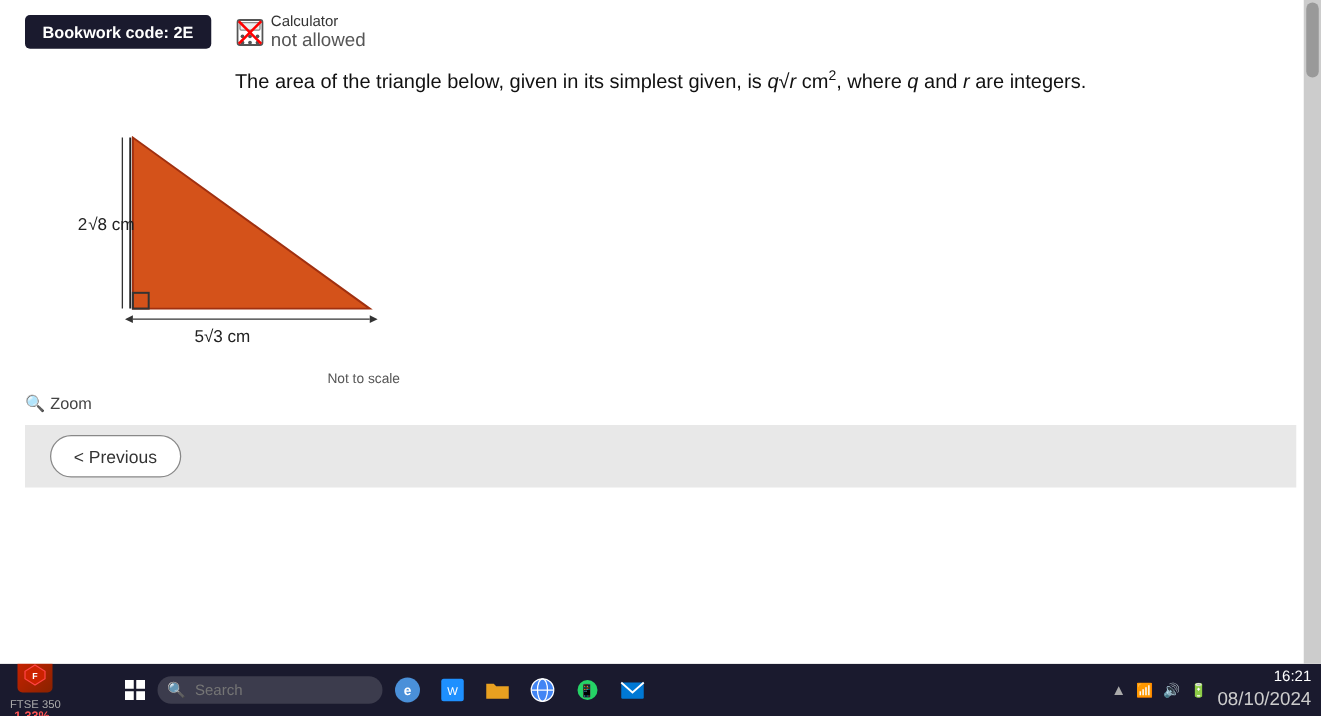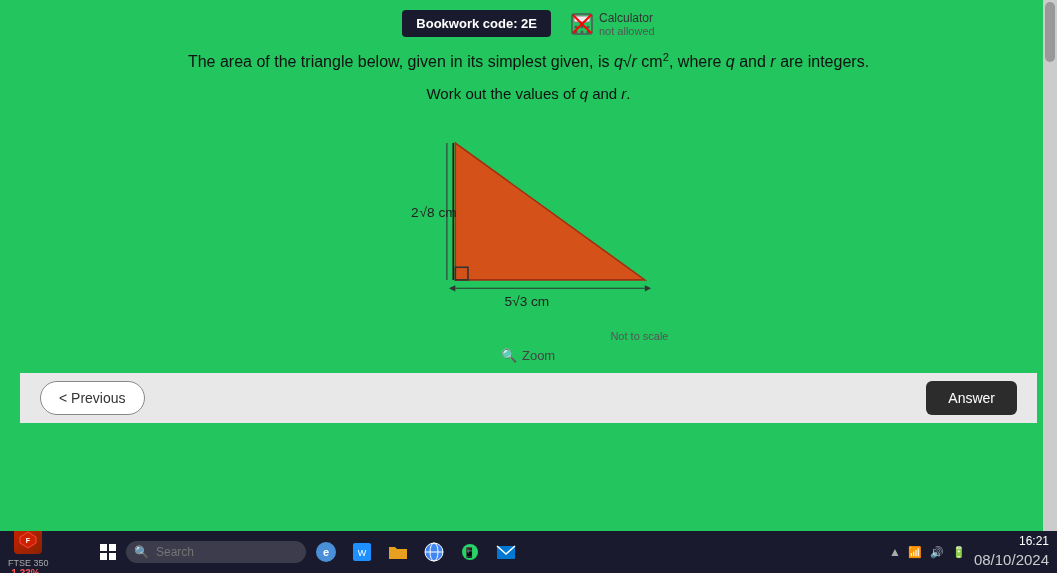--- a/index.html
+++ b/index.html
@@ -9,24 +9,23 @@
       overflow: hidden;
       font-family: Arial, sans-serif;
       background: #d0d0d0;
       display: flex;
       flex-direction: column;
     }
 
     
     .main-content {
       flex: 1;
-      background: #22c55e;
+      background: #ffffff;
       display: flex;
       flex-direction: column;
-      align-items: center;
       padding: 10px 20px 0 20px;
       position: relative;
     }
 
     
     .top-bar {
       display: flex;
       align-items: center;
       gap: 20px;
       margin-bottom: 12px;
@@ -286,32 +285,29 @@
         <circle cx="17" cy="14" r="1.5" fill="#555"></circle>
         <circle cx="5" cy="19" r="1.5" fill="#555"></circle>
         <circle cx="11" cy="19" r="1.5" fill="#555"></circle>
         <circle cx="17" cy="19" r="1.5" fill="#555"></circle>
 
         <line x1="2" y1="2" x2="20" y2="20" stroke="red" stroke-width="2"></line>
         <line x1="20" y1="2" x2="2" y2="20" stroke="red" stroke-width="2"></line>
       </svg>
       <div>
         <div style="font-size:12px;color:#333;font-weight:normal;">Calculator</div>
-        <div style="font-size:11px;color:#555;">not allowed</div>
+        <div style="font-size:15px;color:#555;">not allowed</div>
       </div>
     </div>
   </div>
 
   <div class="question-text">
     <span>The area of the triangle below, given in its simplest given, is </span><span><i>q</i>√<i>r</i> cm<sup>2</sup></span><span>, where </span><span><i>q</i></span><span> and </span><span><i>r</i></span><span> are integers.</span>
   </div>
 
-  <div class="sub-question">
-    <span>Work out the values of </span><span><i>q</i></span><span> and </span><span><i>r</i></span><span>.</span>
-  </div>
 
   <div class="triangle-container">
     <svg class="triangle-svg" viewBox="0 0 300 190">
 
       <polygon points="80,20 80,150 260,150" fill="#d4521a" stroke="#a03010" stroke-width="1.5"></polygon>
 
       <rect x="80" y="138" width="12" height="12" fill="none" stroke="#333" stroke-width="1.5"></rect>
 
       <line x1="72" y1="20" x2="72" y2="150" stroke="#333" stroke-width="1" marker-start="url(#arrow-up)" marker-end="url(#arrow-down)"></line>
 
@@ -333,21 +329,20 @@
 
   <div class="zoom-link">
     <span>🔍</span>
     <span>Zoom</span>
   </div>
 
   <div class="bottom-nav">
     <button class="btn-previous">&lt; Previous</button>
 
 
-    <button class="btn-answer">Answer</button>
   </div>
 </div>
 
 <div class="taskbar">
   <div class="taskbar-left">
 
     <div style="display:flex;align-items:center;gap:4px;flex-direction:column;">
       <div style="width:28px;height:28px;background:linear-gradient(135deg,#cc2200,#882200);border-radius:4px;display:flex;align-items:center;justify-content:center;">
         <svg width="20" height="20" viewBox="0 0 20 20">
           <polygon points="10,2 18,7 18,13 10,18 2,13 2,7" fill="#cc2200" stroke="#ff4444" stroke-width="1"></polygon>

